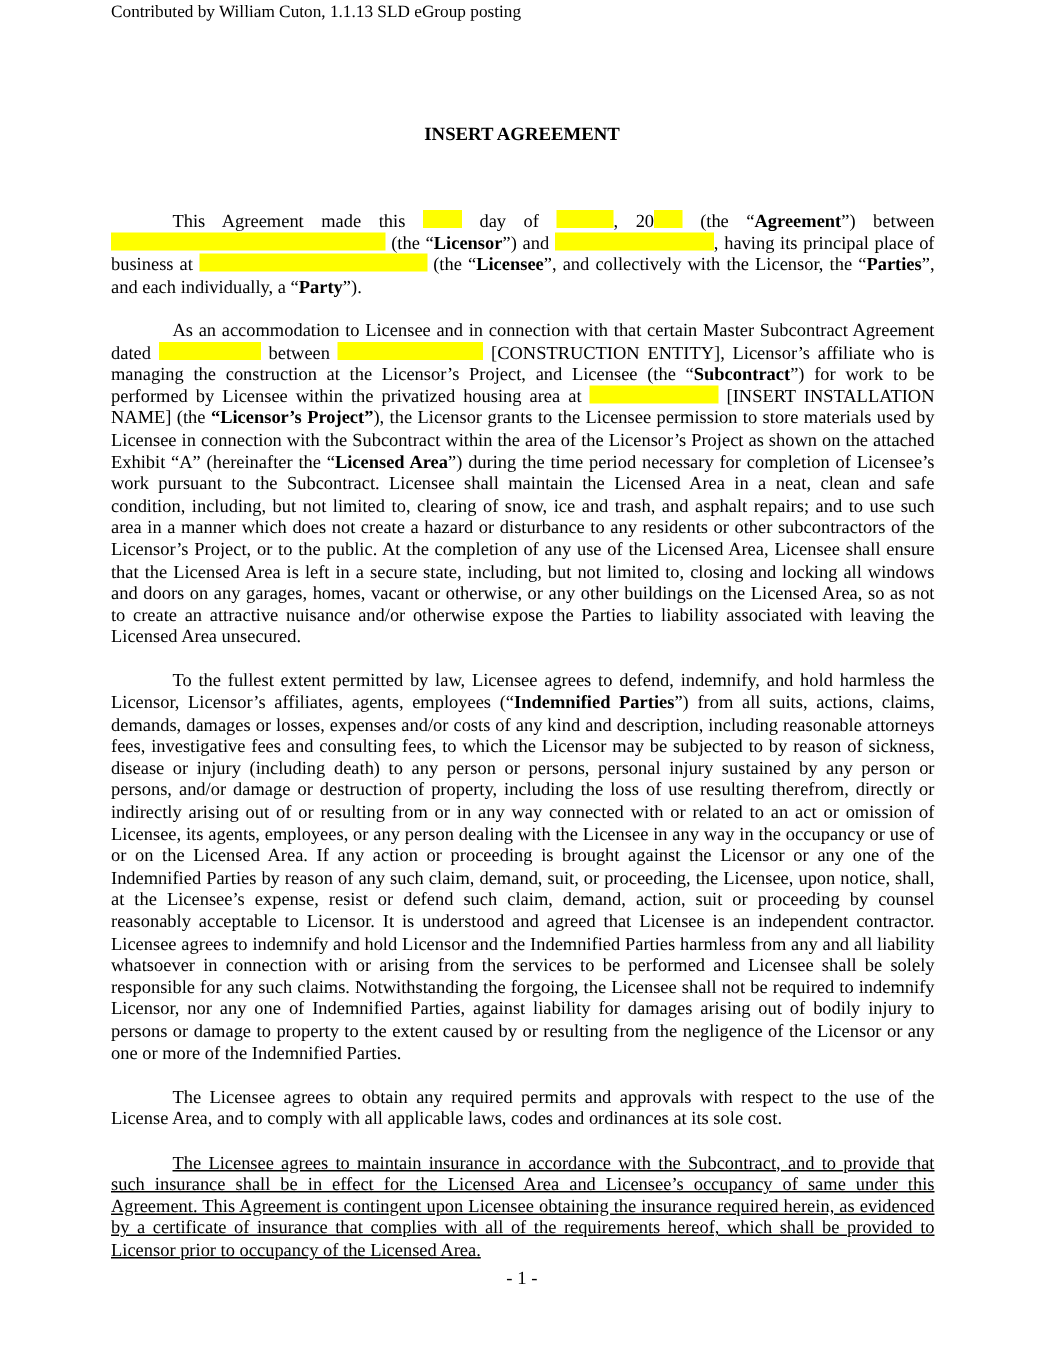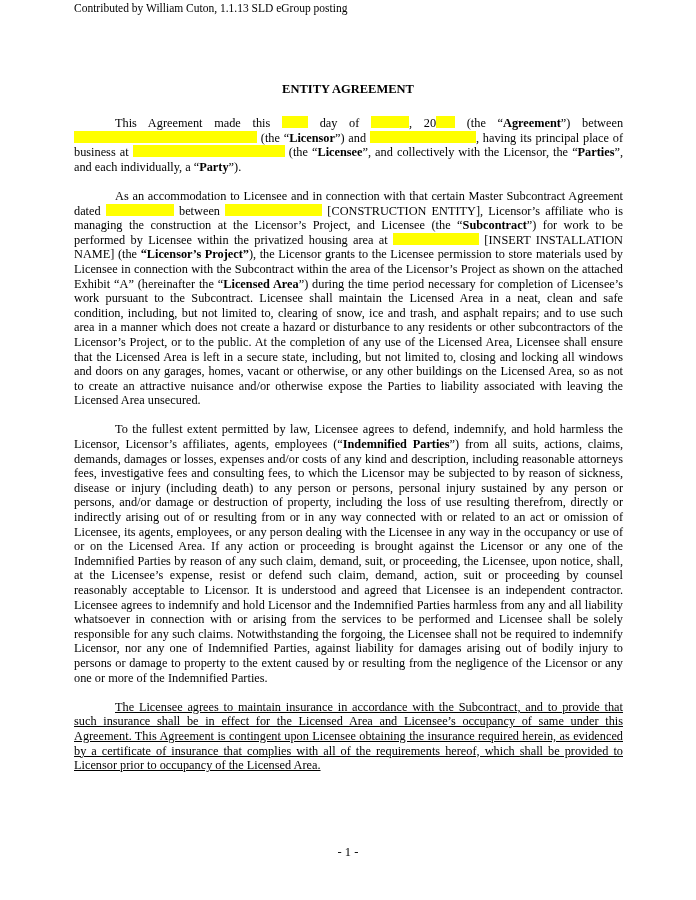--- a/index.html
+++ b/index.html
@@ -1,41 +1,42 @@
 <!DOCTYPE html>
 <html><head>
 <meta charset="utf-8">
 <style>
   html, body { margin: 0; padding: 0; background: #ffffff; }
   body { width: 696px; height: 900px; position: relative; overflow: hidden;
          font-family: "Liberation Serif", "DejaVu Serif", serif; color: #000; }
   .header-note { position: absolute; left: 74px; top: 1px; font-size: 11.5px; line-height: 14px; }
   .title { position: absolute; left: 0; width: 696px; top: 82px; text-align: center;
            font-weight: bold; font-size: 12.5px; line-height: 15px; }
-  .body { position: absolute; left: 74px; width: 549px; top: 116px; font-size: 12.3px; line-height: 14.6px; }
+  .body { position: absolute; left: 74px; width: 549px; top: 140px; font-size: 12.3px; line-height: 14.6px; }
   .para { text-align: justify; margin: 0 0 14.6px 0; text-indent: 41px; }
   .para.last { margin-bottom: 2px; text-decoration: underline; }
   .hl { background: #ffff00; text-decoration: underline; text-decoration-color: #000;
         display: inline-block; height: 12px; vertical-align: -1px; }
   b { font-weight: bold; }
   .page-num { position: absolute; left: 0; width: 696px; top: 845px; text-align: center; font-size: 12.5px; }
 </style>
 </head>
 <body>
 
 <div class="header-note">Contributed by William Cuton, 1.1.13 SLD eGroup posting</div>
 
-<div class="title">ENTITY AGREEMENT</div>
+<div class="title">INSERT AGREEMENT</div>
 
 <div class="body">
 
   <p class="para"><span>This Agreement made this</span> <span class="hl" style="width:26px"></span> <span>day of</span> <span class="hl" style="width:38px"></span><span>, 20</span><span class="hl" style="width:19px"></span> <span>(the “</span><b>Agreement</b><span>”) between</span> <span class="hl" style="width:183px"></span> <span>(the “</span><b>Licensor</b><span>”) and</span> <span class="hl" style="width:106px"></span><b style="font-weight:normal">, having its principal place of business at</b> <span class="hl" style="width:152px"></span> <span>(the “</span><b>Licensee</b><span>”, and collectively with the Licensor, the “</span><b>Parties</b><span>”, and each individually, a “</span><b>Party</b><span>”).</span></p>
 
   <p class="para"><span>As an accommodation to Licensee and in connection with that certain Master Subcontract Agreement dated</span> <span class="hl" style="width:68px"></span> <span>between</span> <span class="hl" style="width:97px"></span> <span>[CONSTRUCTION ENTITY], Licensor’s affiliate who is managing the construction at the Licensor’s Project, and Licensee (the “</span><b>Subcontract</b><span>”) for work to be performed by Licensee within the privatized housing area at</span> <span class="hl" style="width:86px"></span> <span>[INSERT INSTALLATION NAME] (the </span><b>“Licensor’s Project”</b><span>), the Licensor grants to the Licensee permission to store materials used by Licensee in connection with the Subcontract within the area of the Licensor’s Project as shown on the attached Exhibit “A” (hereinafter the “</span><b>Licensed Area</b><span>”) during the time period necessary for completion of Licensee’s work pursuant to the Subcontract.  Licensee shall maintain the Licensed Area in a neat, clean and safe condition, including, but not limited to, clearing of snow, ice and trash, and asphalt repairs; and to use such area in a manner which does not create a hazard or disturbance to any residents or other subcontractors of the Licensor’s Project, or to the public.  At the completion of any use of the Licensed Area, Licensee shall ensure that the Licensed Area is left in a secure state, including, but not limited to, closing and locking all windows and doors on any garages, homes, vacant or otherwise, or any other buildings on the Licensed Area, so as not to create an attractive nuisance and/or otherwise expose the Parties to liability associated with leaving the Licensed Area unsecured.</span></p>
 
   <p class="para"><span>To the fullest extent permitted by law, Licensee agrees to defend, indemnify, and hold harmless the Licensor, Licensor’s affiliates, agents, employees (“</span><b>Indemnified Parties</b><span>”) from all suits, actions, claims, demands, damages or losses, expenses and/or costs of any kind and description, including reasonable attorneys fees, investigative fees and consulting fees, to which the Licensor may be subjected to by reason of sickness, disease or injury (including death) to any person or persons, personal injury sustained by any person or persons, and/or damage or destruction of property, including the loss of use resulting therefrom, directly or indirectly arising out of or resulting from or in any way connected with or related to an act or omission of Licensee, its agents, employees, or any person dealing with the Licensee in any way in the occupancy or use of or on the Licensed Area.    If any action or proceeding is brought against the Licensor or any one of the Indemnified Parties by reason of any such claim, demand, suit, or proceeding, the Licensee, upon notice, shall, at the Licensee’s expense, resist or defend such claim, demand, action, suit or proceeding by counsel reasonably acceptable to Licensor.  It is understood and agreed that Licensee is an independent contractor.  Licensee agrees to indemnify and hold Licensor and the Indemnified Parties harmless from any and all liability whatsoever in connection with or arising from the services to be performed and Licensee shall be solely responsible for any such claims.  Notwithstanding the forgoing, the Licensee shall not be required to indemnify Licensor, nor any one of Indemnified Parties, against liability for damages arising out of bodily injury to persons or damage to property to the extent caused by or resulting from the negligence of the Licensor or any one or more of the Indemnified Parties.</span></p>
 
+  <p class="para">The Licensee agrees to obtain any required permits and approvals with respect to the use of the License Area, and to comply with all applicable laws, codes and ordinances at its sole cost.</p>
 
   <p class="para last">The Licensee agrees to maintain insurance in accordance with the Subcontract, and to provide that such insurance shall be in effect for the Licensed Area and Licensee’s occupancy of same under this Agreement.  This Agreement is contingent upon Licensee obtaining the insurance required herein, as evidenced by a certificate of insurance that complies with all of the requirements hereof, which shall be provided to Licensor prior to occupancy of the Licensed Area.</p>
 
 </div>
 
 <div class="page-num">- 1 -</div>
 
 </body></html>

